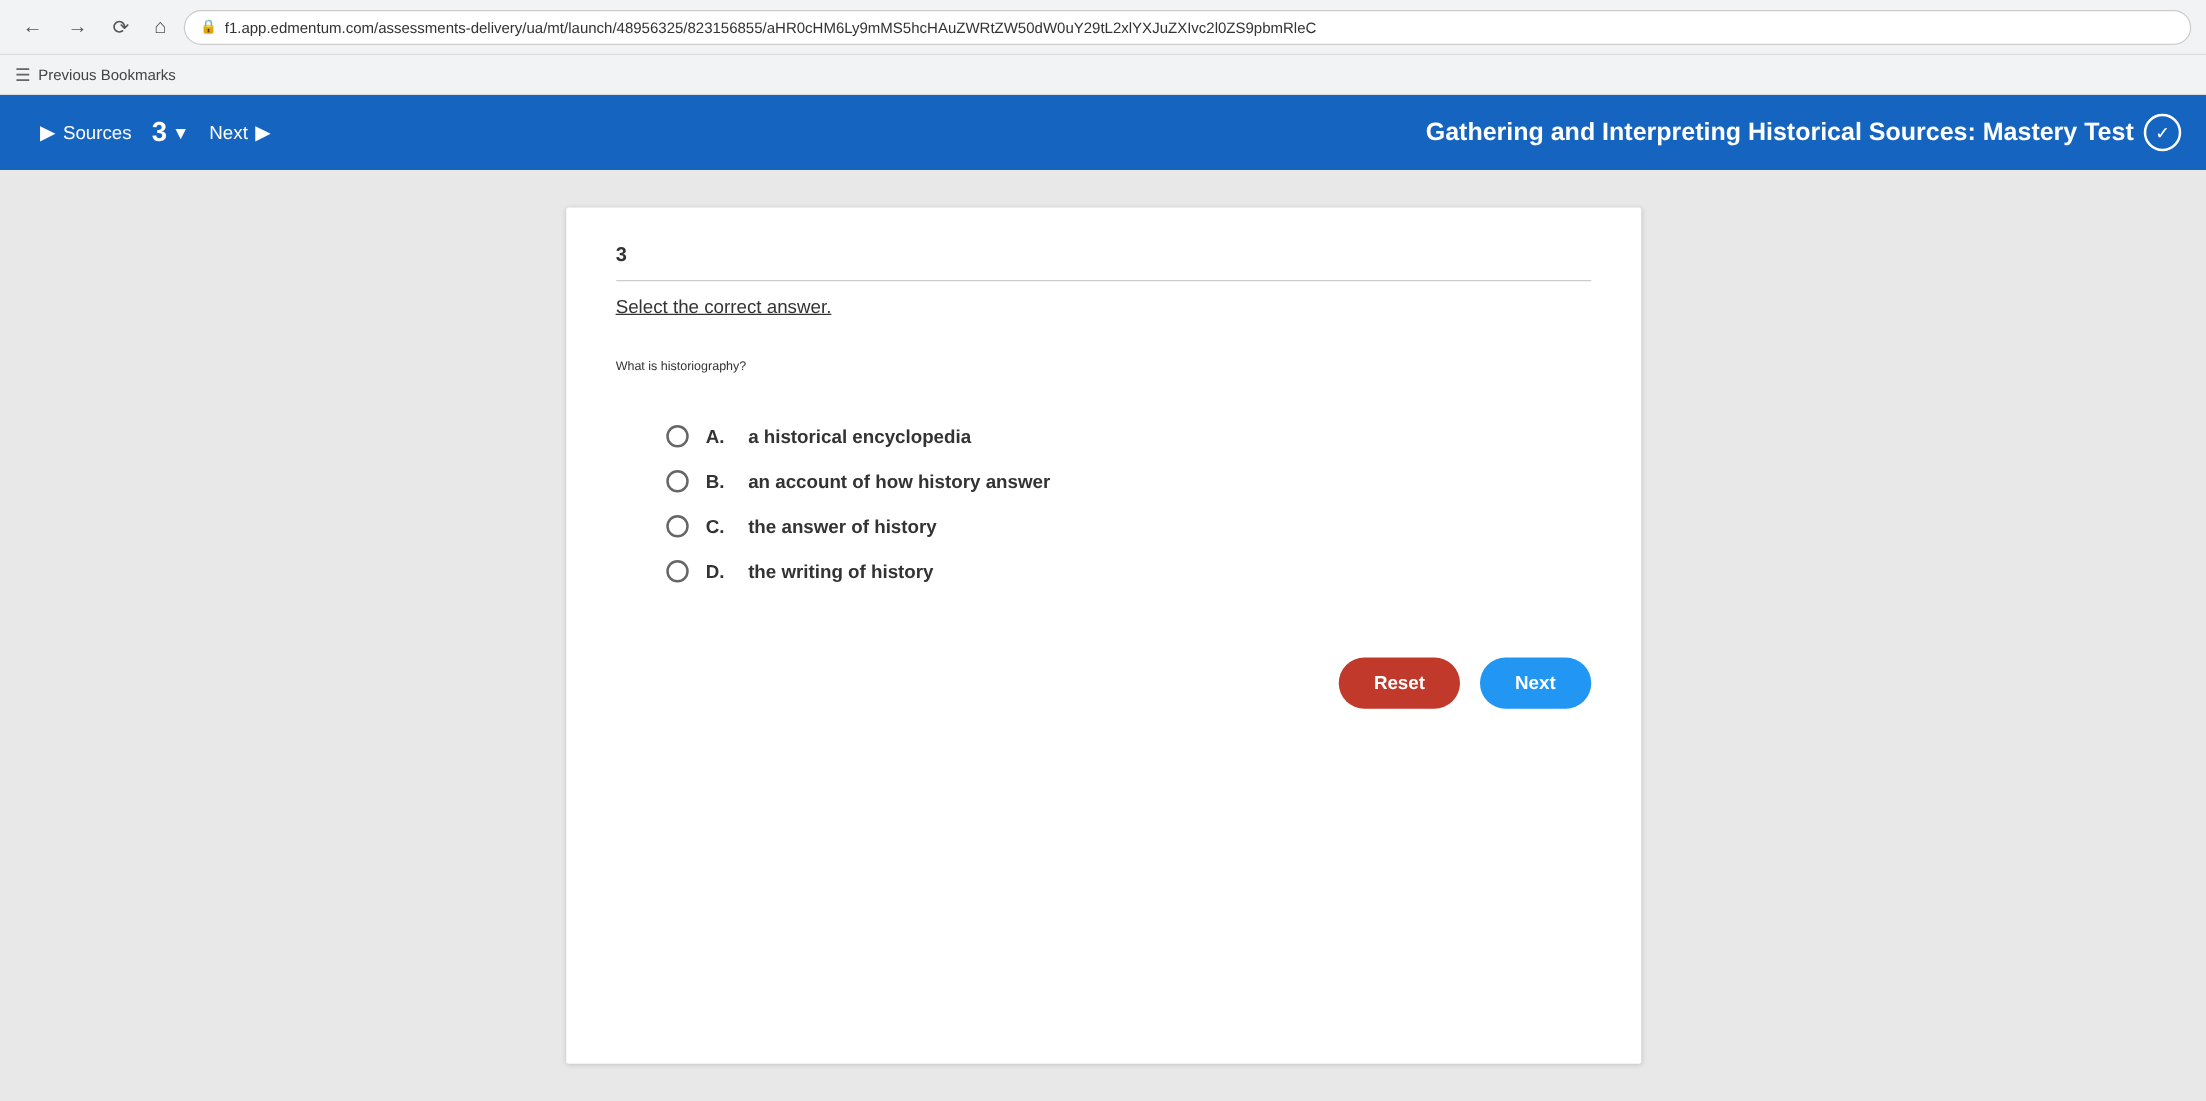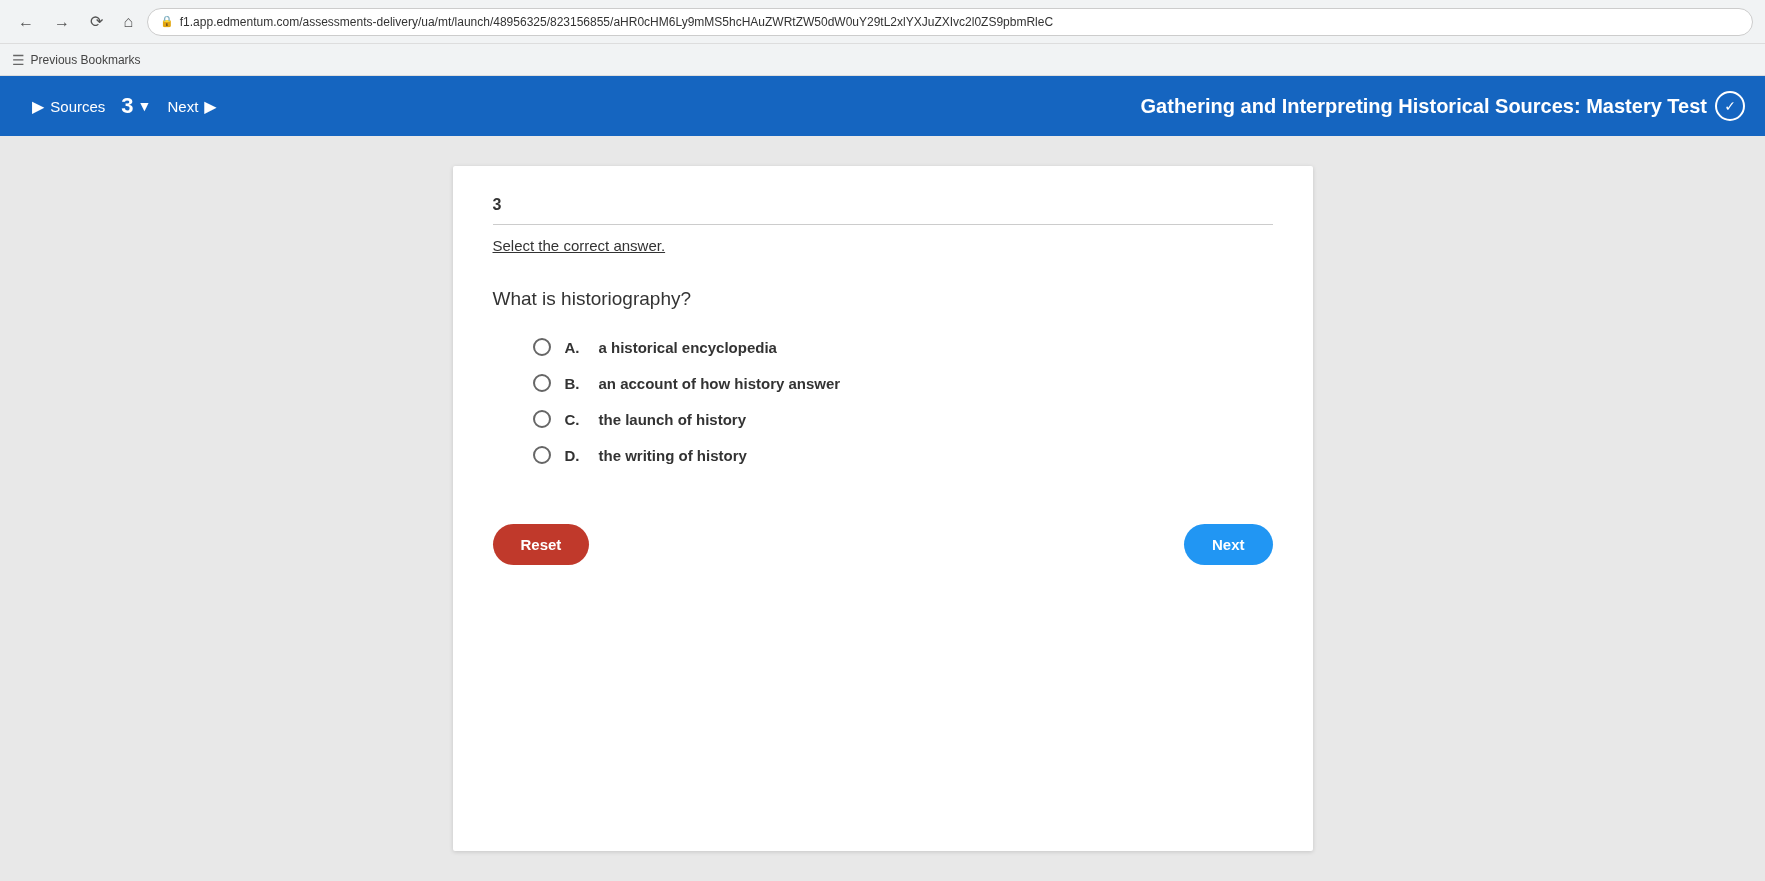--- a/index.html
+++ b/index.html
@@ -166,23 +166,23 @@
     }
 
     .question-instruction {
       font-size: 15px;
       color: #333;
       margin-bottom: 34px;
       text-decoration: underline;
     }
 
     .question-text {
-      font-size: 19px;
-      color: #333;
-      margin-bottom: 28px;
+      font-size: 10px;
+      color: #333;
+      margin-bottom: 41px;
     }
 
     .answer-options {
       display: flex;
       flex-direction: column;
       gap: 18px;
       margin-left: 40px;
     }
 
     .answer-option {
@@ -210,21 +210,21 @@
     }
 
     .option-text {
       font-size: 15px;
       color: #333;
       font-weight: bold;
     }
 
     .action-buttons {
       display: flex;
-      justify-content: space-between;
+      justify-content: flex-end;
       gap: 16px;
       margin-top: 60px;
     }
 
     .reset-btn {
       background: #c0392b;
       color: #fff;
       border: none;
       border-radius: 25px;
       padding: 12px 28px;
@@ -303,21 +303,21 @@
 
         <label class="answer-option">
           <div class="radio-circle"></div>
           <span class="option-letter">B.</span>
           <span class="option-text">an account of how history answer</span>
         </label>
 
         <label class="answer-option">
           <div class="radio-circle"></div>
           <span class="option-letter">C.</span>
-          <span class="option-text">the launch of history</span>
+          <span class="option-text">the answer of history</span>
         </label>
 
         <label class="answer-option">
           <div class="radio-circle"></div>
           <span class="option-letter">D.</span>
           <span class="option-text">the writing of history</span>
         </label>
 
       </div>
 

